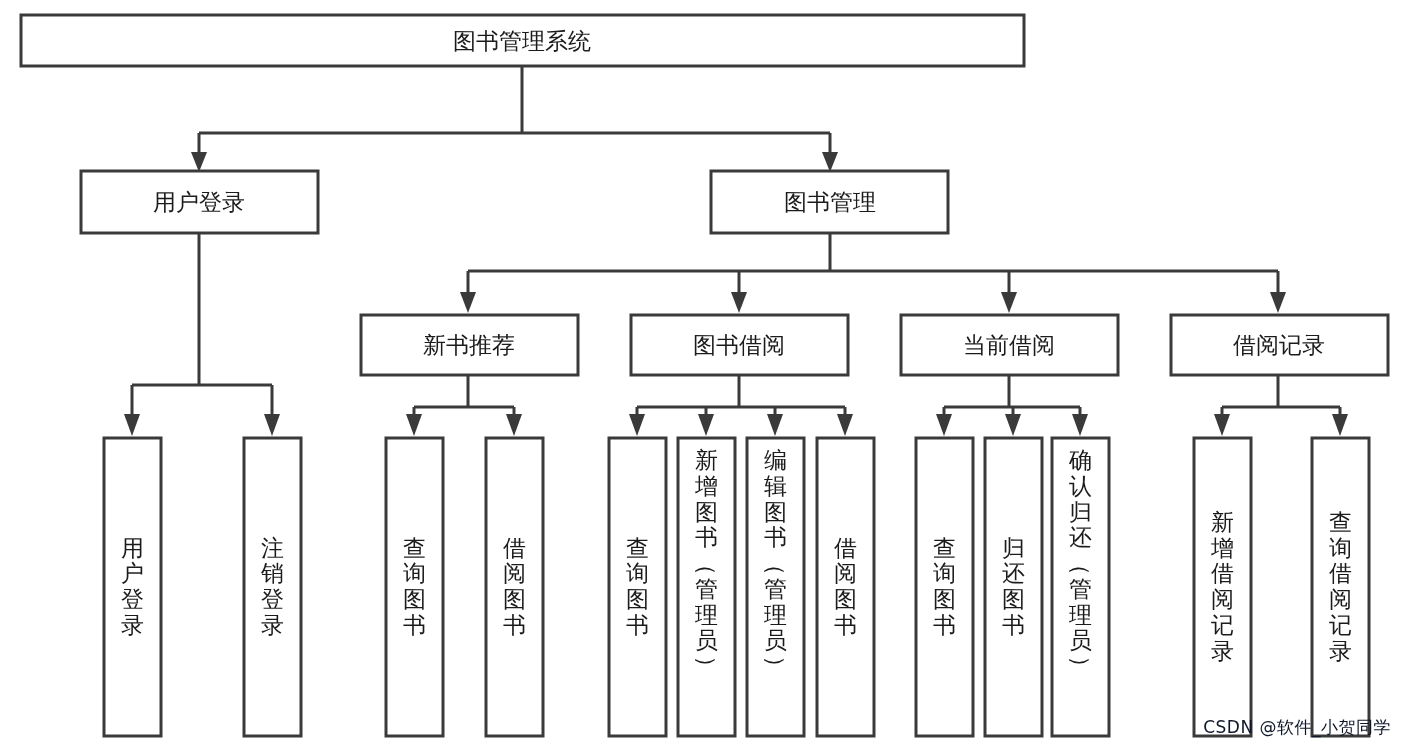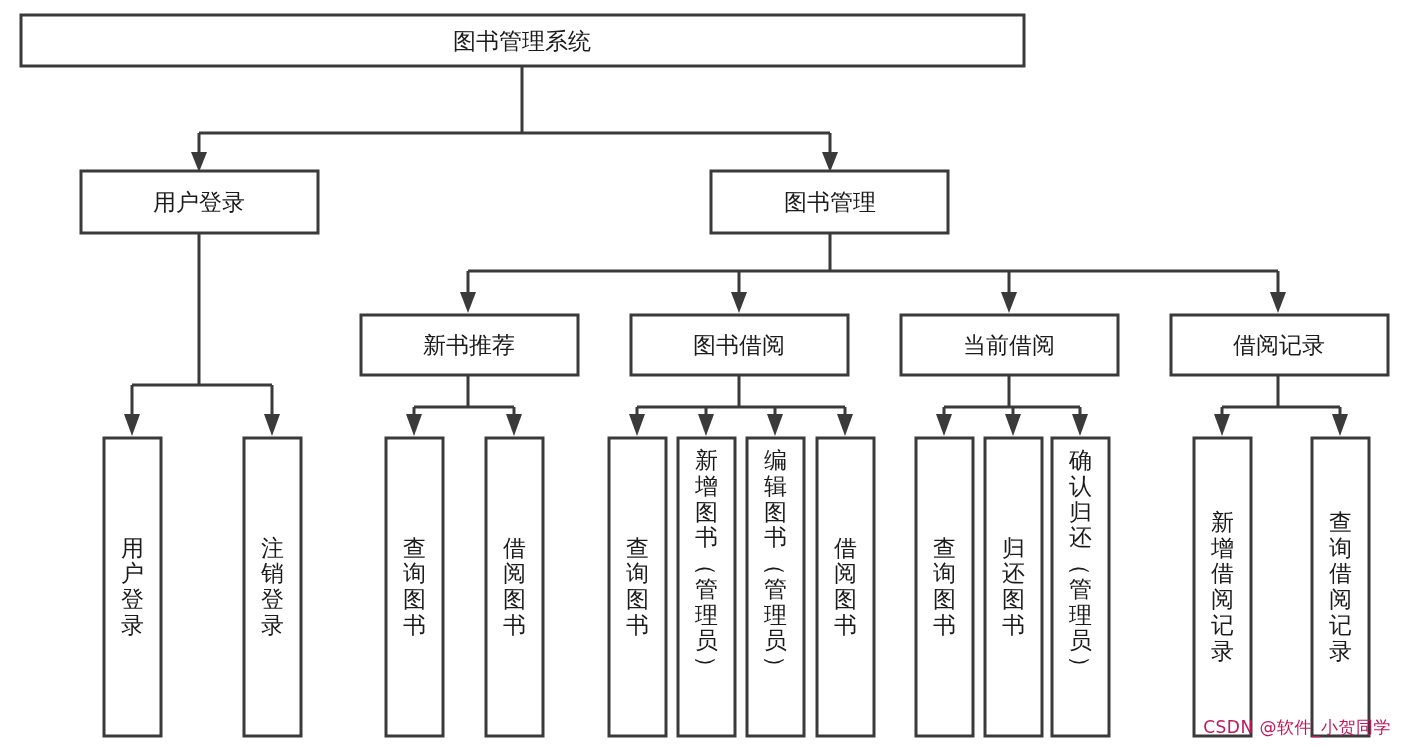--- a/index.html
+++ b/index.html
@@ -74,21 +74,21 @@
   .leaf-label span.rot {
     display: block;
     transform: rotate(90deg);
   }
   .watermark {
     position: absolute;
     right: 14px;
     bottom: 8px;
     font-family: "DejaVu Sans", "Liberation Sans", sans-serif;
     font-size: 17px;
-    color: #be185d;
+    color: #0f172a;
     letter-spacing: 0.5px;
     white-space: nowrap;
     pointer-events: none;
   }
 </style>
 </head>
 <body>
 
 <div id="diagram-root">
 

